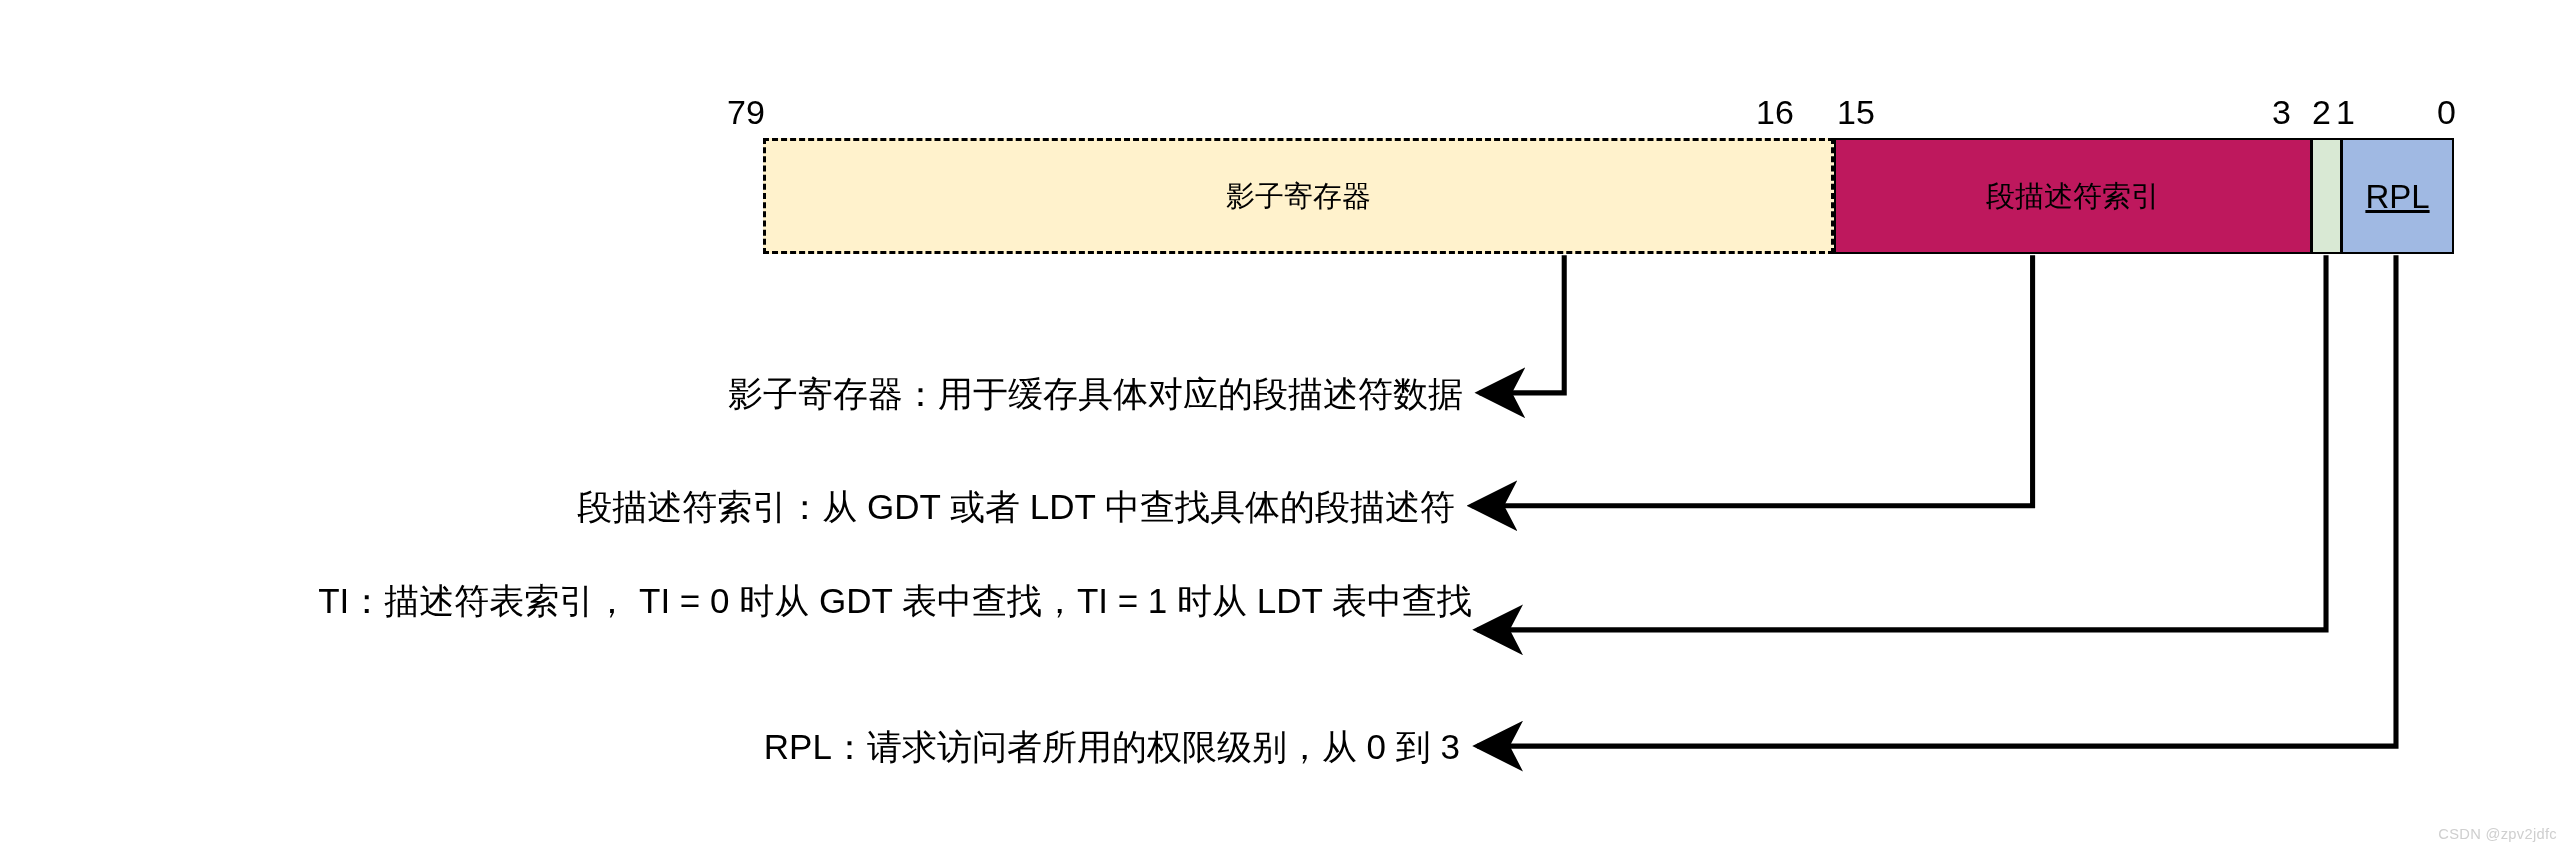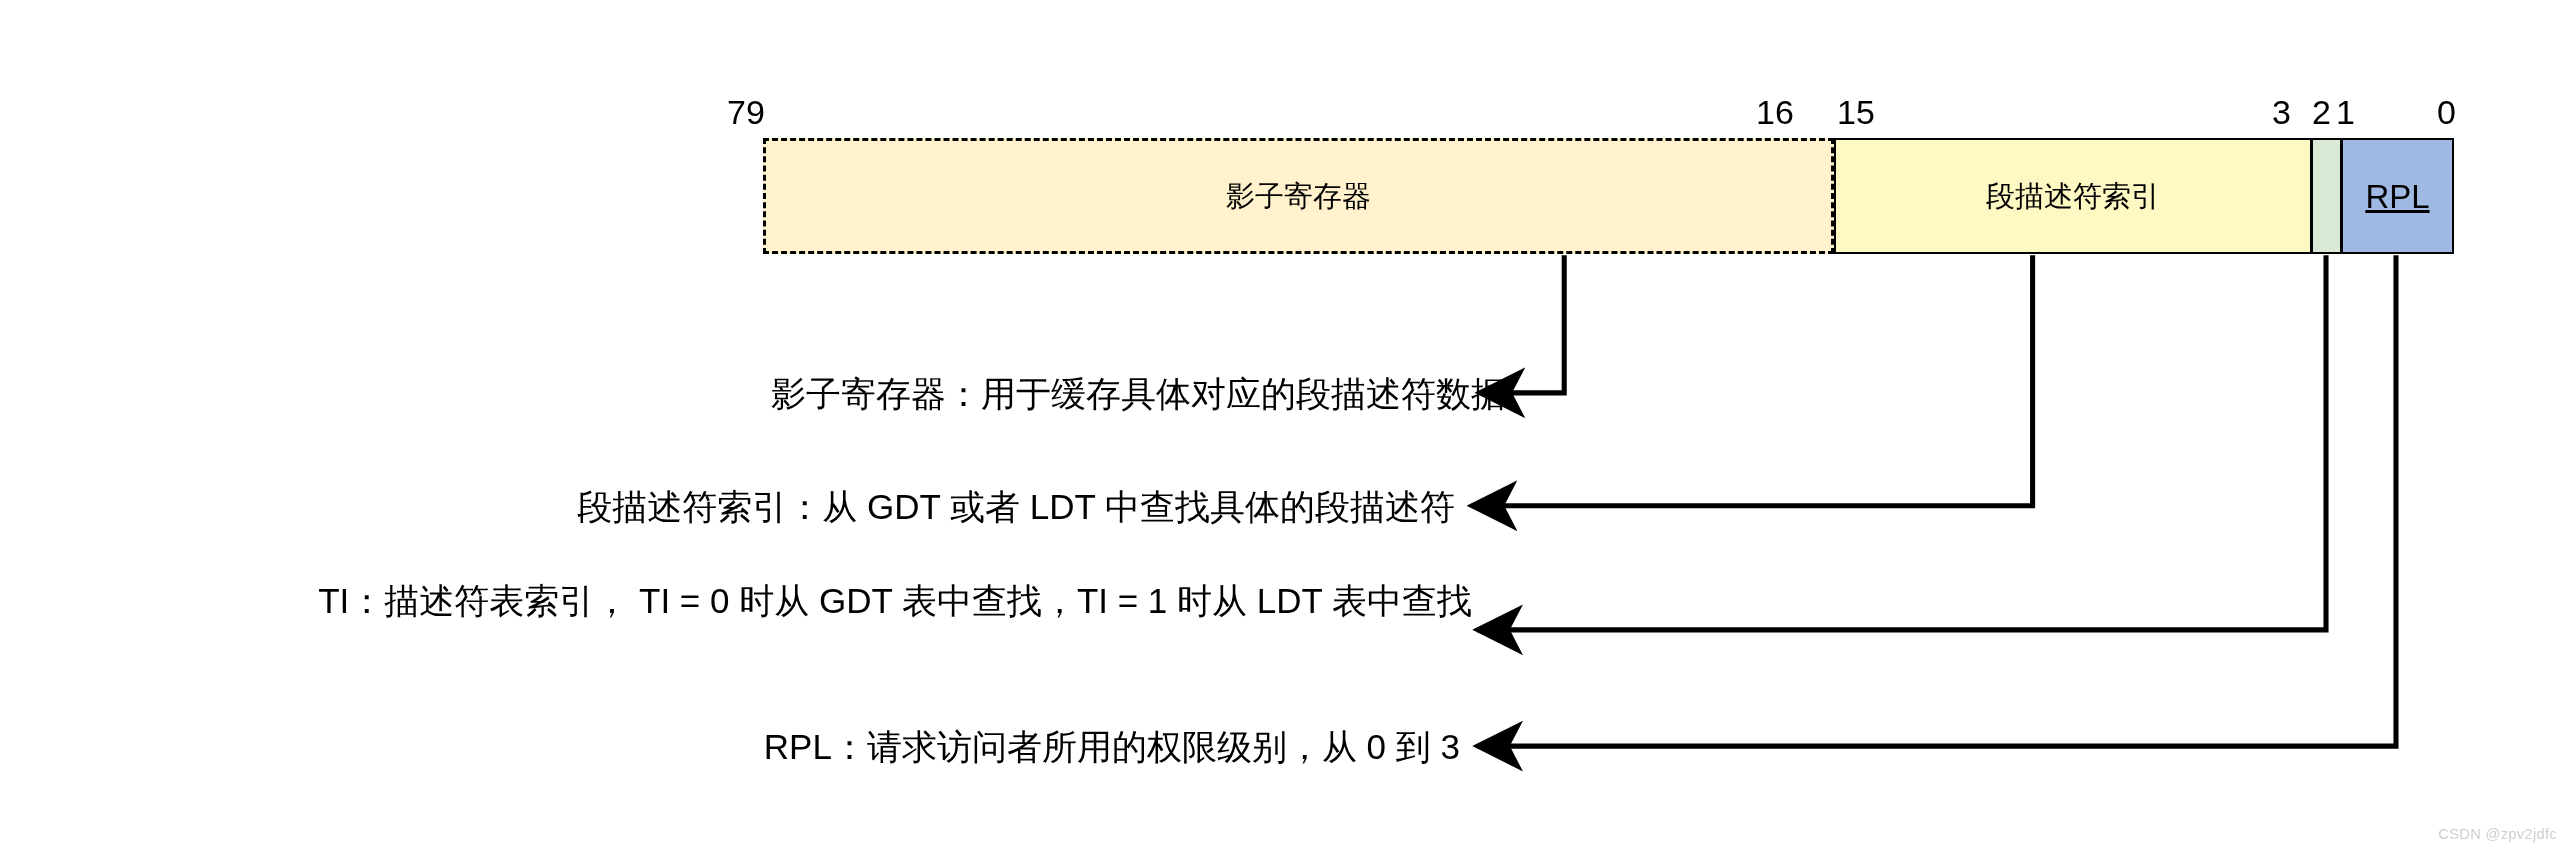--- a/index.html
+++ b/index.html
@@ -44,21 +44,21 @@
   }
   .field-shadow {
     left: 763px;
     width: 1071px;
     background: #fff2cc;
     border: 3.4px dashed #000000;
   }
   .field-index {
     left: 1834px;
     width: 476px;
-    background: #fef9c3;
+    background: #be185d;
     border: 2.8px solid #000000;
     border-right: none;
   }
   .field-ti {
     left: 2310px;
     width: 31px;
     background: #d9e9d4;
     border: 2.8px solid #000000;
     border-right: none;
     border-left: none;
@@ -154,21 +154,21 @@
 
     <path d="M 2772,452 L 2772,696 L 2622,696" fill="none" stroke="#000000" stroke-width="9" marker-end="url(#ah)"></path>
 
     <path d="M 3602,452 L 3602,896 L 2608,896" fill="none" stroke="#000000" stroke-width="9" marker-end="url(#ah)"></path>
 
     <path d="M 4122,452 L 4122,1116 L 2618,1116" fill="none" stroke="#000000" stroke-width="9" marker-end="url(#ah)"></path>
 
     <path d="M 4246,452 L 4246,1322 L 2618,1322" fill="none" stroke="#000000" stroke-width="9" marker-end="url(#ah)"></path>
   </svg>
 
-  <div class="annot" style="left:7px; top:376px; width:1463px;padding-left:36px;">影子寄存器：用于缓存具体对应的段描述符数据</div>
+  <div class="annot" style="left:0px; top:376px; width:1463px;">影子寄存器：用于缓存具体对应的段描述符数据</div>
 
   <div class="annot" style="left:0px; top:489px; width:1455px;">段描述符索引：从 GDT 或者 LDT 中查找具体的段描述符</div>
 
   <div class="annot" style="left:0px; top:583px; width:1460px;margin-left:12px;">TI：描述符表索引， TI = 0 时从 GDT 表中查找，TI = 1 时从 LDT 表中查找</div>
 
   <div class="annot" style="left:0px; top:729px; width:1460px;">RPL：请求访问者所用的权限级别，从 0 到 3</div>
 
   <div id="watermark">CSDN @zpv2jdfc</div>
 
 </div>

